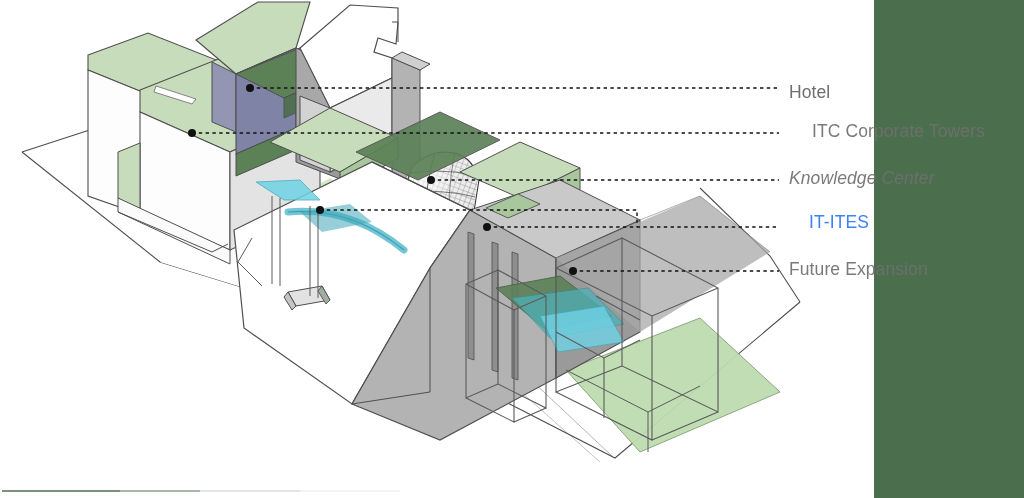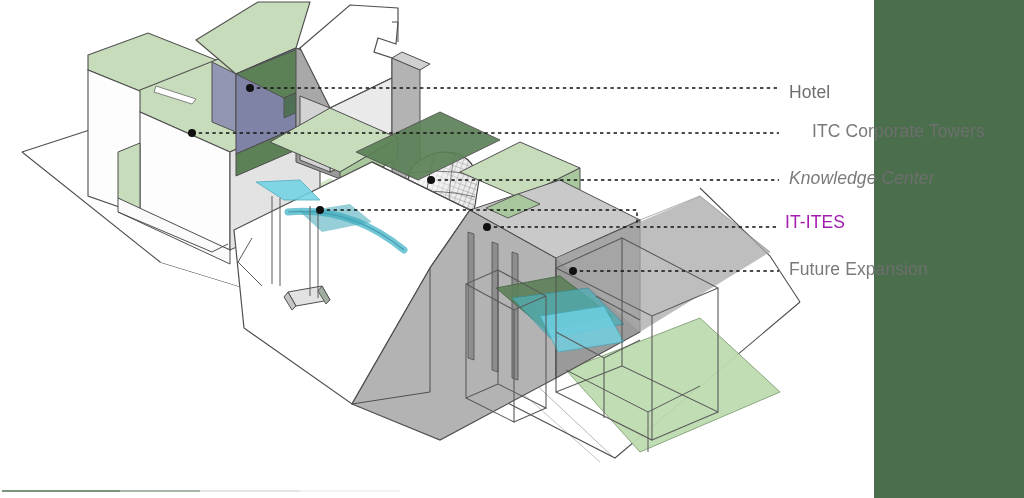--- a/index.html
+++ b/index.html
@@ -245,18 +245,18 @@
 
   <div id="overlay-panel" style="background: rgb(75, 111, 77);"></div>
 
   <div id="labels-above">
     <div class="callout-label" style="left: 789px; top: 84px; color: rgb(111, 111, 111);">Hotel</div>
 
     <div class="callout-label on-panel" style="left: 789px; top: 123px; color: rgb(111, 111, 111); margin-left: 23px;">ITC Corporate Towers</div>
 
     <div class="callout-label on-panel" style="left: 789px; top: 170px; color: rgb(111, 111, 111); font-style: italic;">Knowledge Center</div>
 
-    <div class="callout-label" style="left: 785px; top: 214px; color: #a21caf; text-align: center;">IT-ITES</div>
+    <div class="callout-label" style="left: 809px; top: 214px; color: #3b82f6; text-align: center;">IT-ITES</div>
 
     <div class="callout-label on-panel" style="left: 789px; top: 261px; color: rgb(111, 111, 111);">Future Expansion</div>
   </div>
 
 </div>
 
 </body></html>

